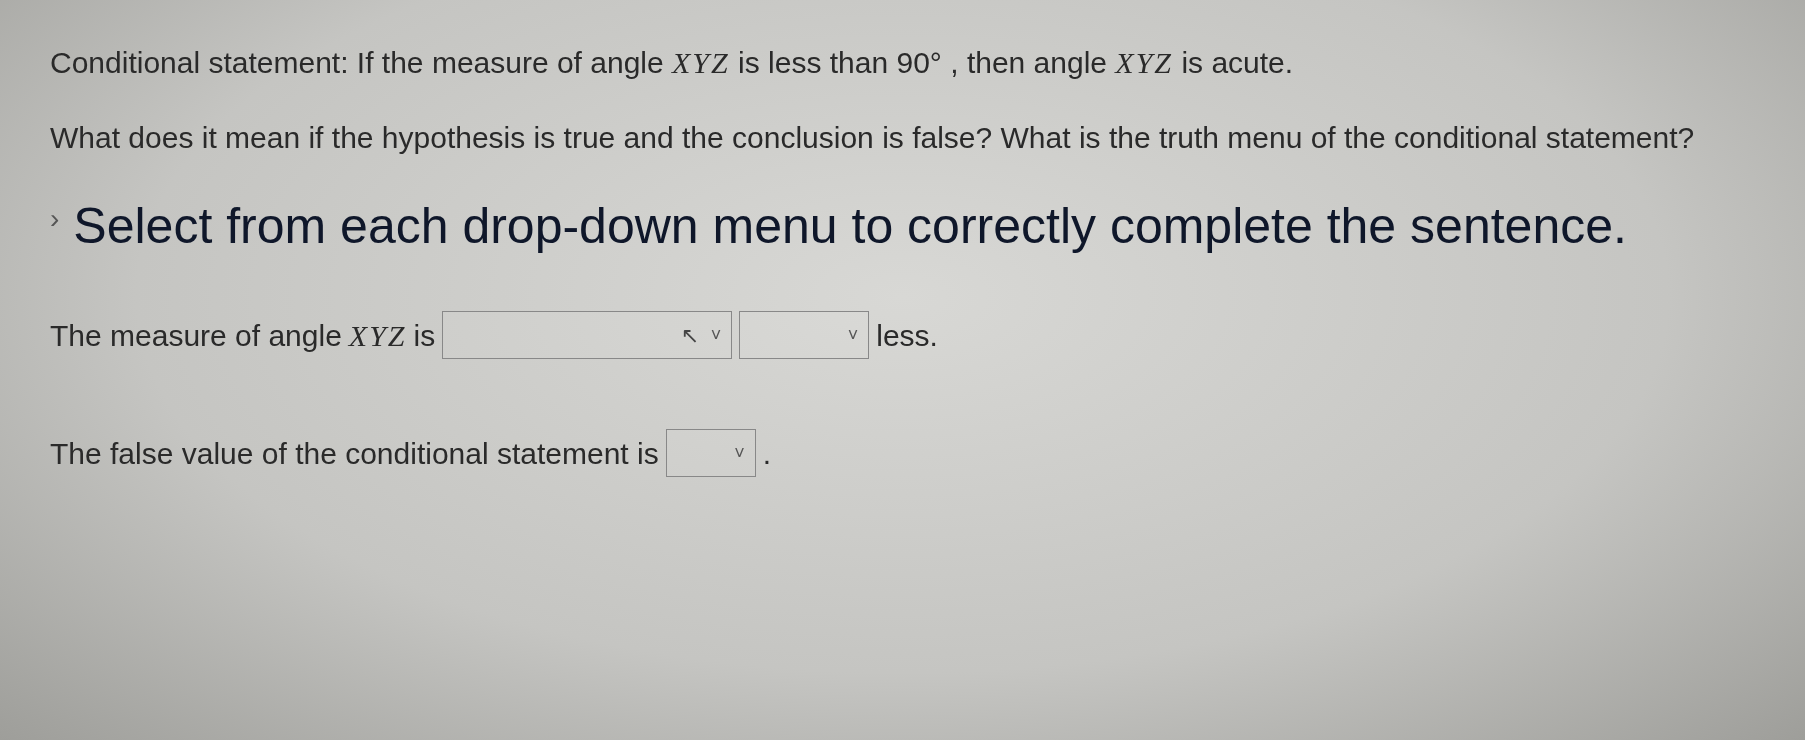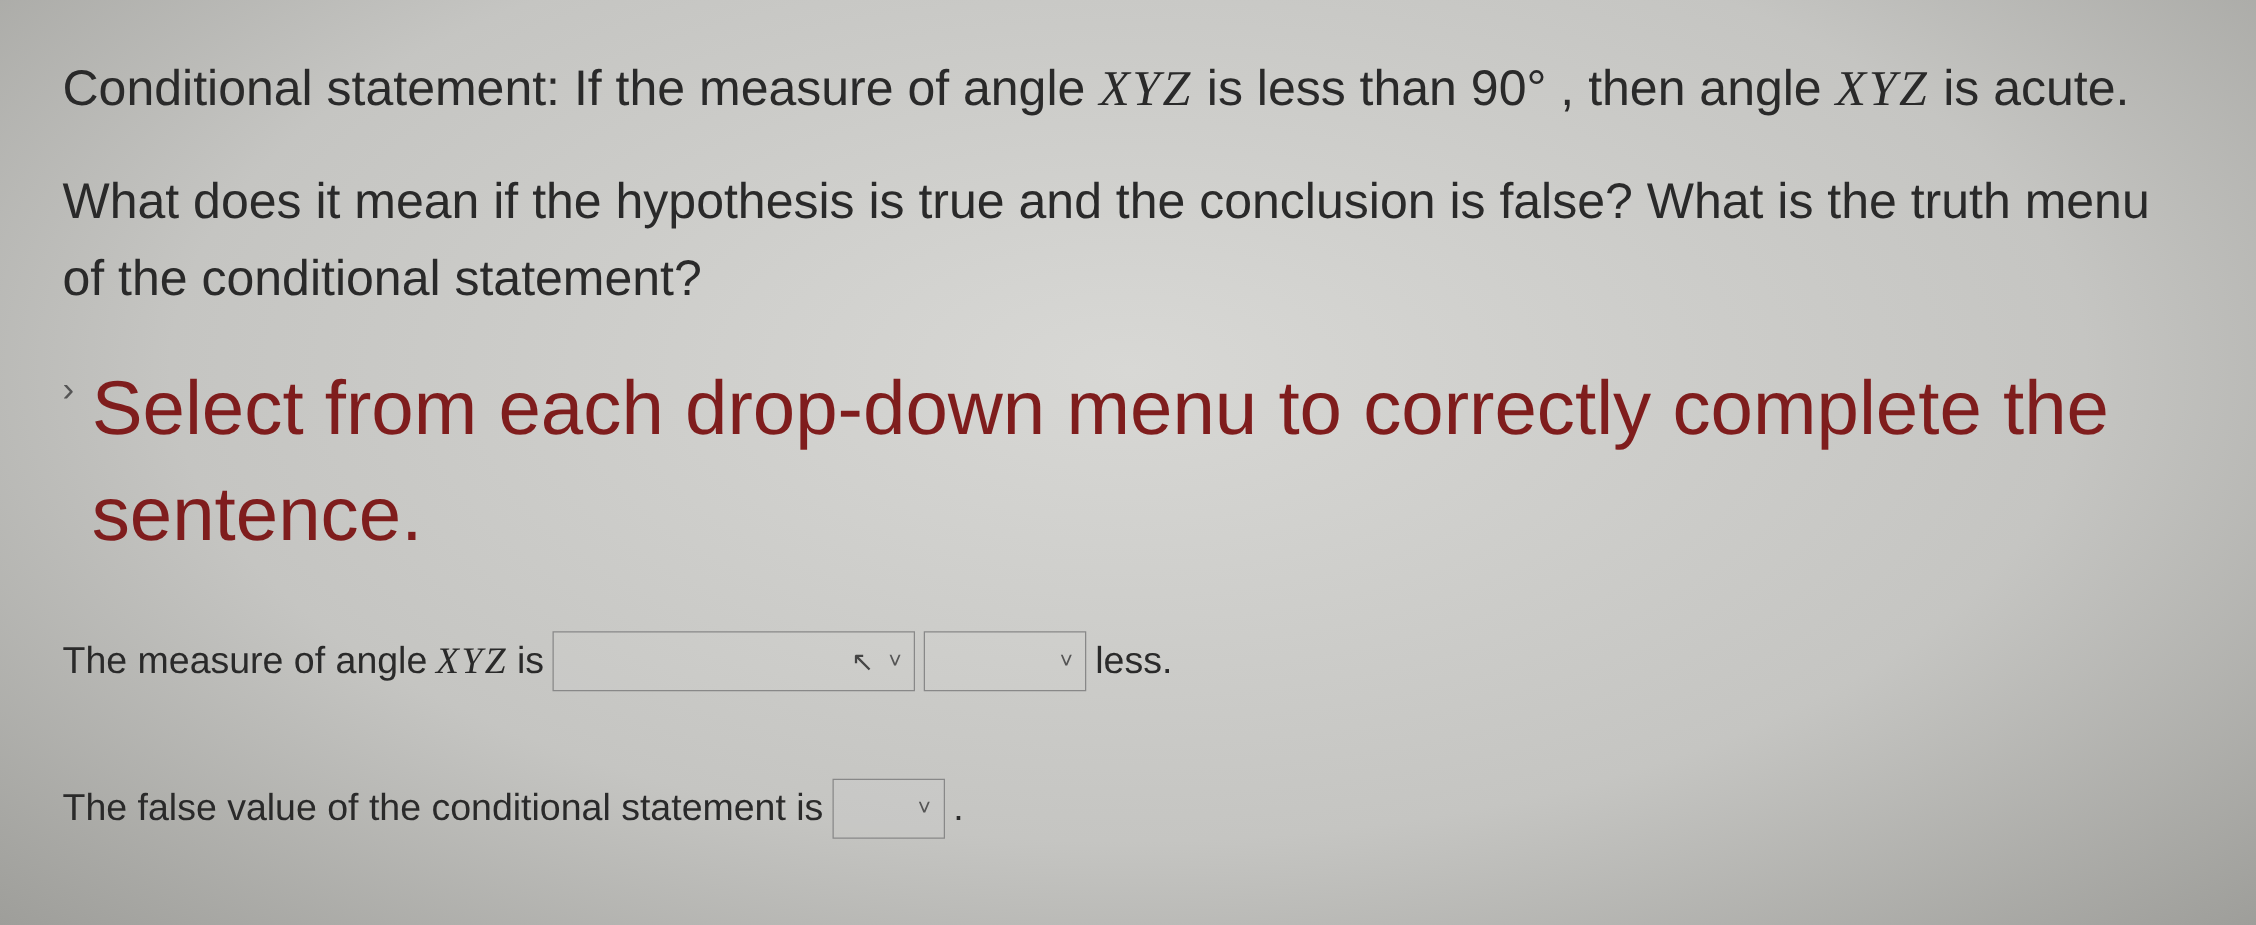--- a/index.html
+++ b/index.html
@@ -10,21 +10,21 @@
     body {
       width: 1805px;
       height: 740px;
       background: radial-gradient(ellipse at 50% 40%, #d8d8d5 0%, #c5c5c2 60%, #9e9e9a 100%);
       font-family: Arial, Helvetica, sans-serif;
       color: #2a2a2a;
       padding: 40px 50px 20px 50px;
       overflow: hidden;
     }
     .paragraph {
-      font-size: 40px;
+      font-size: 30px;
       line-height: 1.55;
       margin-bottom: 28px;
     }
     .ital {
       font-family: "Times New Roman", serif;
       font-style: italic;
       letter-spacing: 2px;
     }
     .instruction-row {
       display: flex;
@@ -33,23 +33,23 @@
       margin-bottom: 50px;
     }
     .chevron {
       font-size: 28px;
       color: #555;
       margin-right: 14px;
       margin-top: 12px;
       font-weight: normal;
     }
     .instruction-text {
-      font-size: 61px;
+      font-size: 50px;
       line-height: 1.4;
-      color: #7f1d1d;
+      color: #0f172a;
     }
     .answer-line {
       font-size: 30px;
       line-height: 1.5;
       margin-bottom: 70px;
       display: flex;
       align-items: center;
       flex-wrap: wrap;
       gap: 7px;
     }

